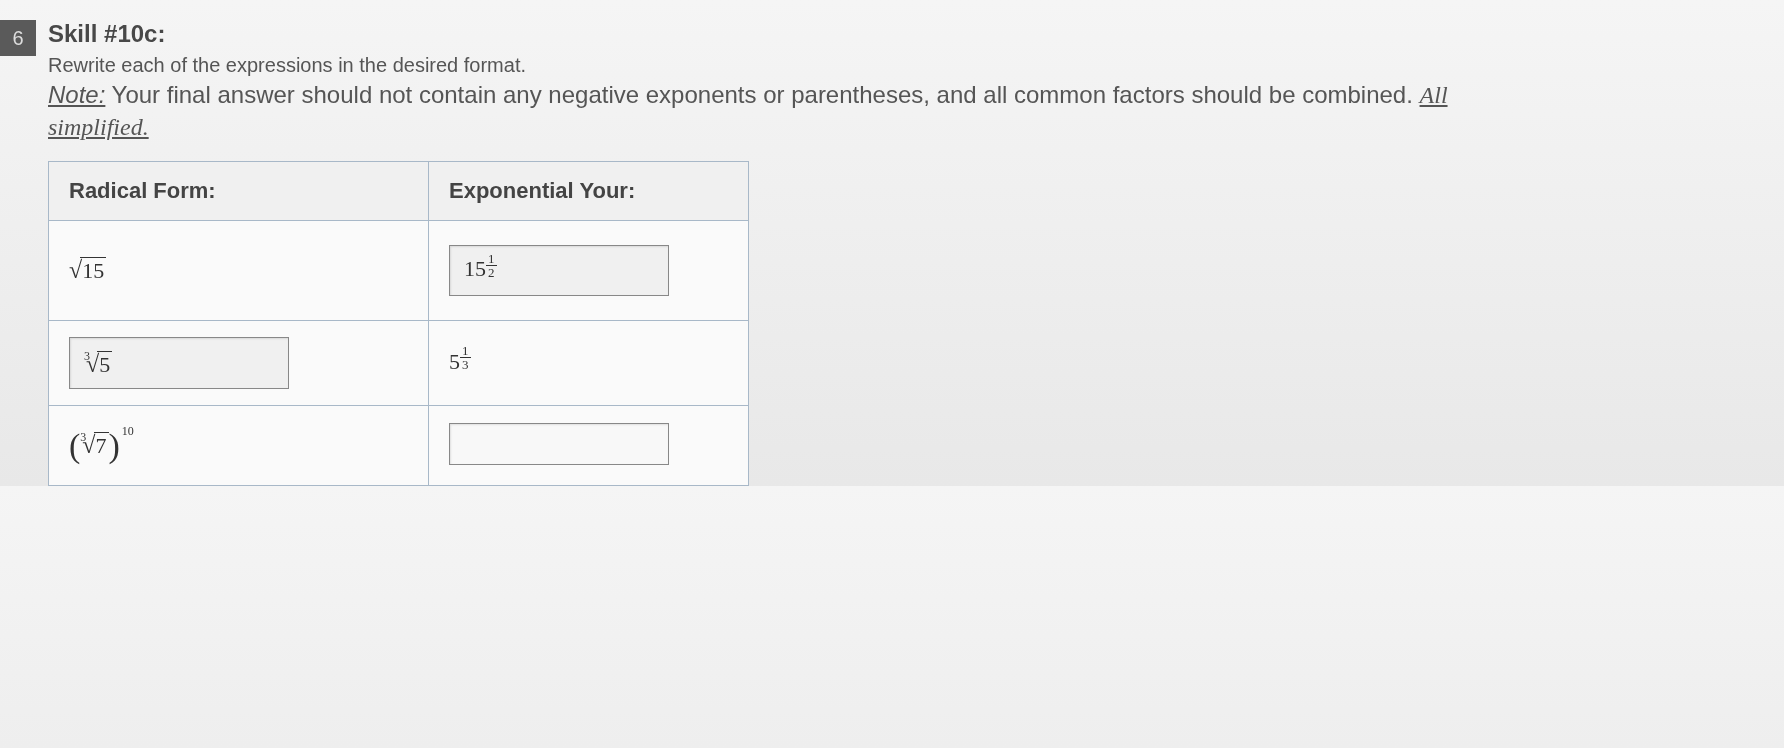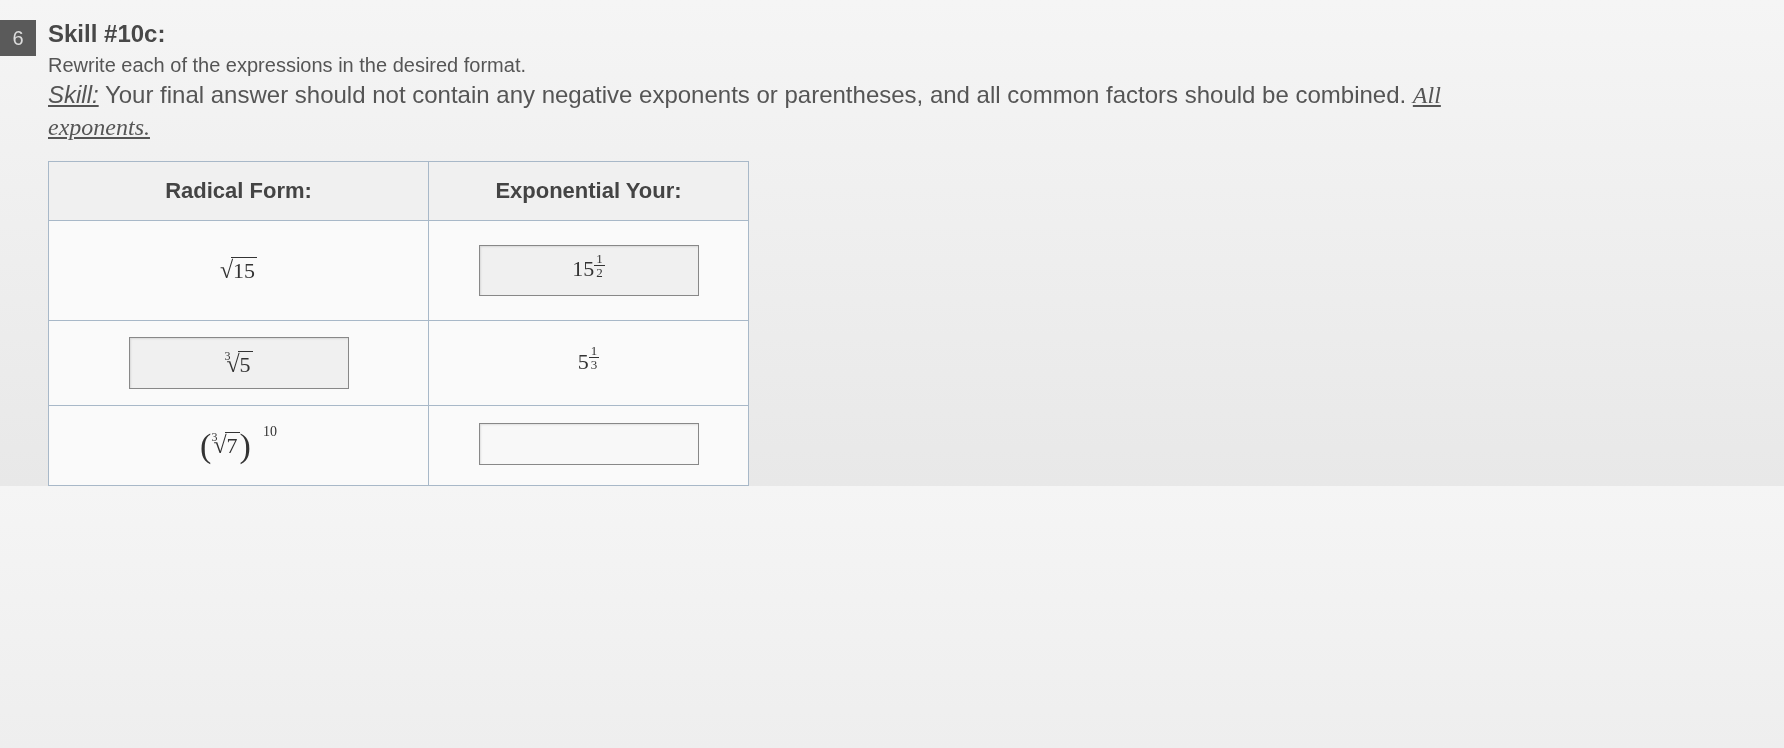--- a/index.html
+++ b/index.html
@@ -62,21 +62,21 @@
     .table-wrapper {
       margin-top: 20px;
     }
     table {
       border-collapse: collapse;
       background: #fafafa;
     }
     td, th {
       border: 1px solid #a8b8c8;
       padding: 16px 20px;
-      text-align: center;
+      text-align: left;
       vertical-align: middle;
     }
     th {
       font-weight: bold;
       font-size: 22px;
       color: #444;
       background: #f0f0f0;
     }
     .col-radical {
       width: 380px;
@@ -146,45 +146,45 @@
     }
     .paren-expr {
       display: inline-flex;
       align-items: center;
     }
     .big-paren {
       font-size: 34px;
       font-weight: normal;
     }
     .outer-exp {
-      font-size: 14px;
+      font-size: 12px;
       position: relative;
       top: -14px;
-      margin-left: 12px;
+      margin-left: 2px;
     }
     .row-tall td {
       height: 100px;
     }
     .row-med td {
       height: 80px;
     }
   </style>
 </head>
 <body>
 
 <div class="container">
   <div class="question-number">6</div>
   <div class="content">
     <div class="skill-title">Skill #10c:</div>
     <div class="instruction">Rewrite each of the expressions in the desired format.</div>
     <div class="note-line">
-      <span class="note-label">Skill:</span><span> Your final answer should not contain any negative exponents or parentheses, and all common factors should be combined. </span><span class="simplified">All</span>
+      <span class="note-label">Note:</span><span> Your final answer should not contain any negative exponents or parentheses, and all common factors should be combined. </span><span class="simplified">All</span>
     </div>
     <div class="note-line">
-      <span class="simplified">exponents.</span>
+      <span class="simplified">simplified.</span>
     </div>
 
     <div class="table-wrapper">
       <table>
         <tbody>
             <tr>
           <th class="col-radical">Radical Form:</th>
           <th class="col-exponential">Exponential Your:</th>
         </tr>
 

